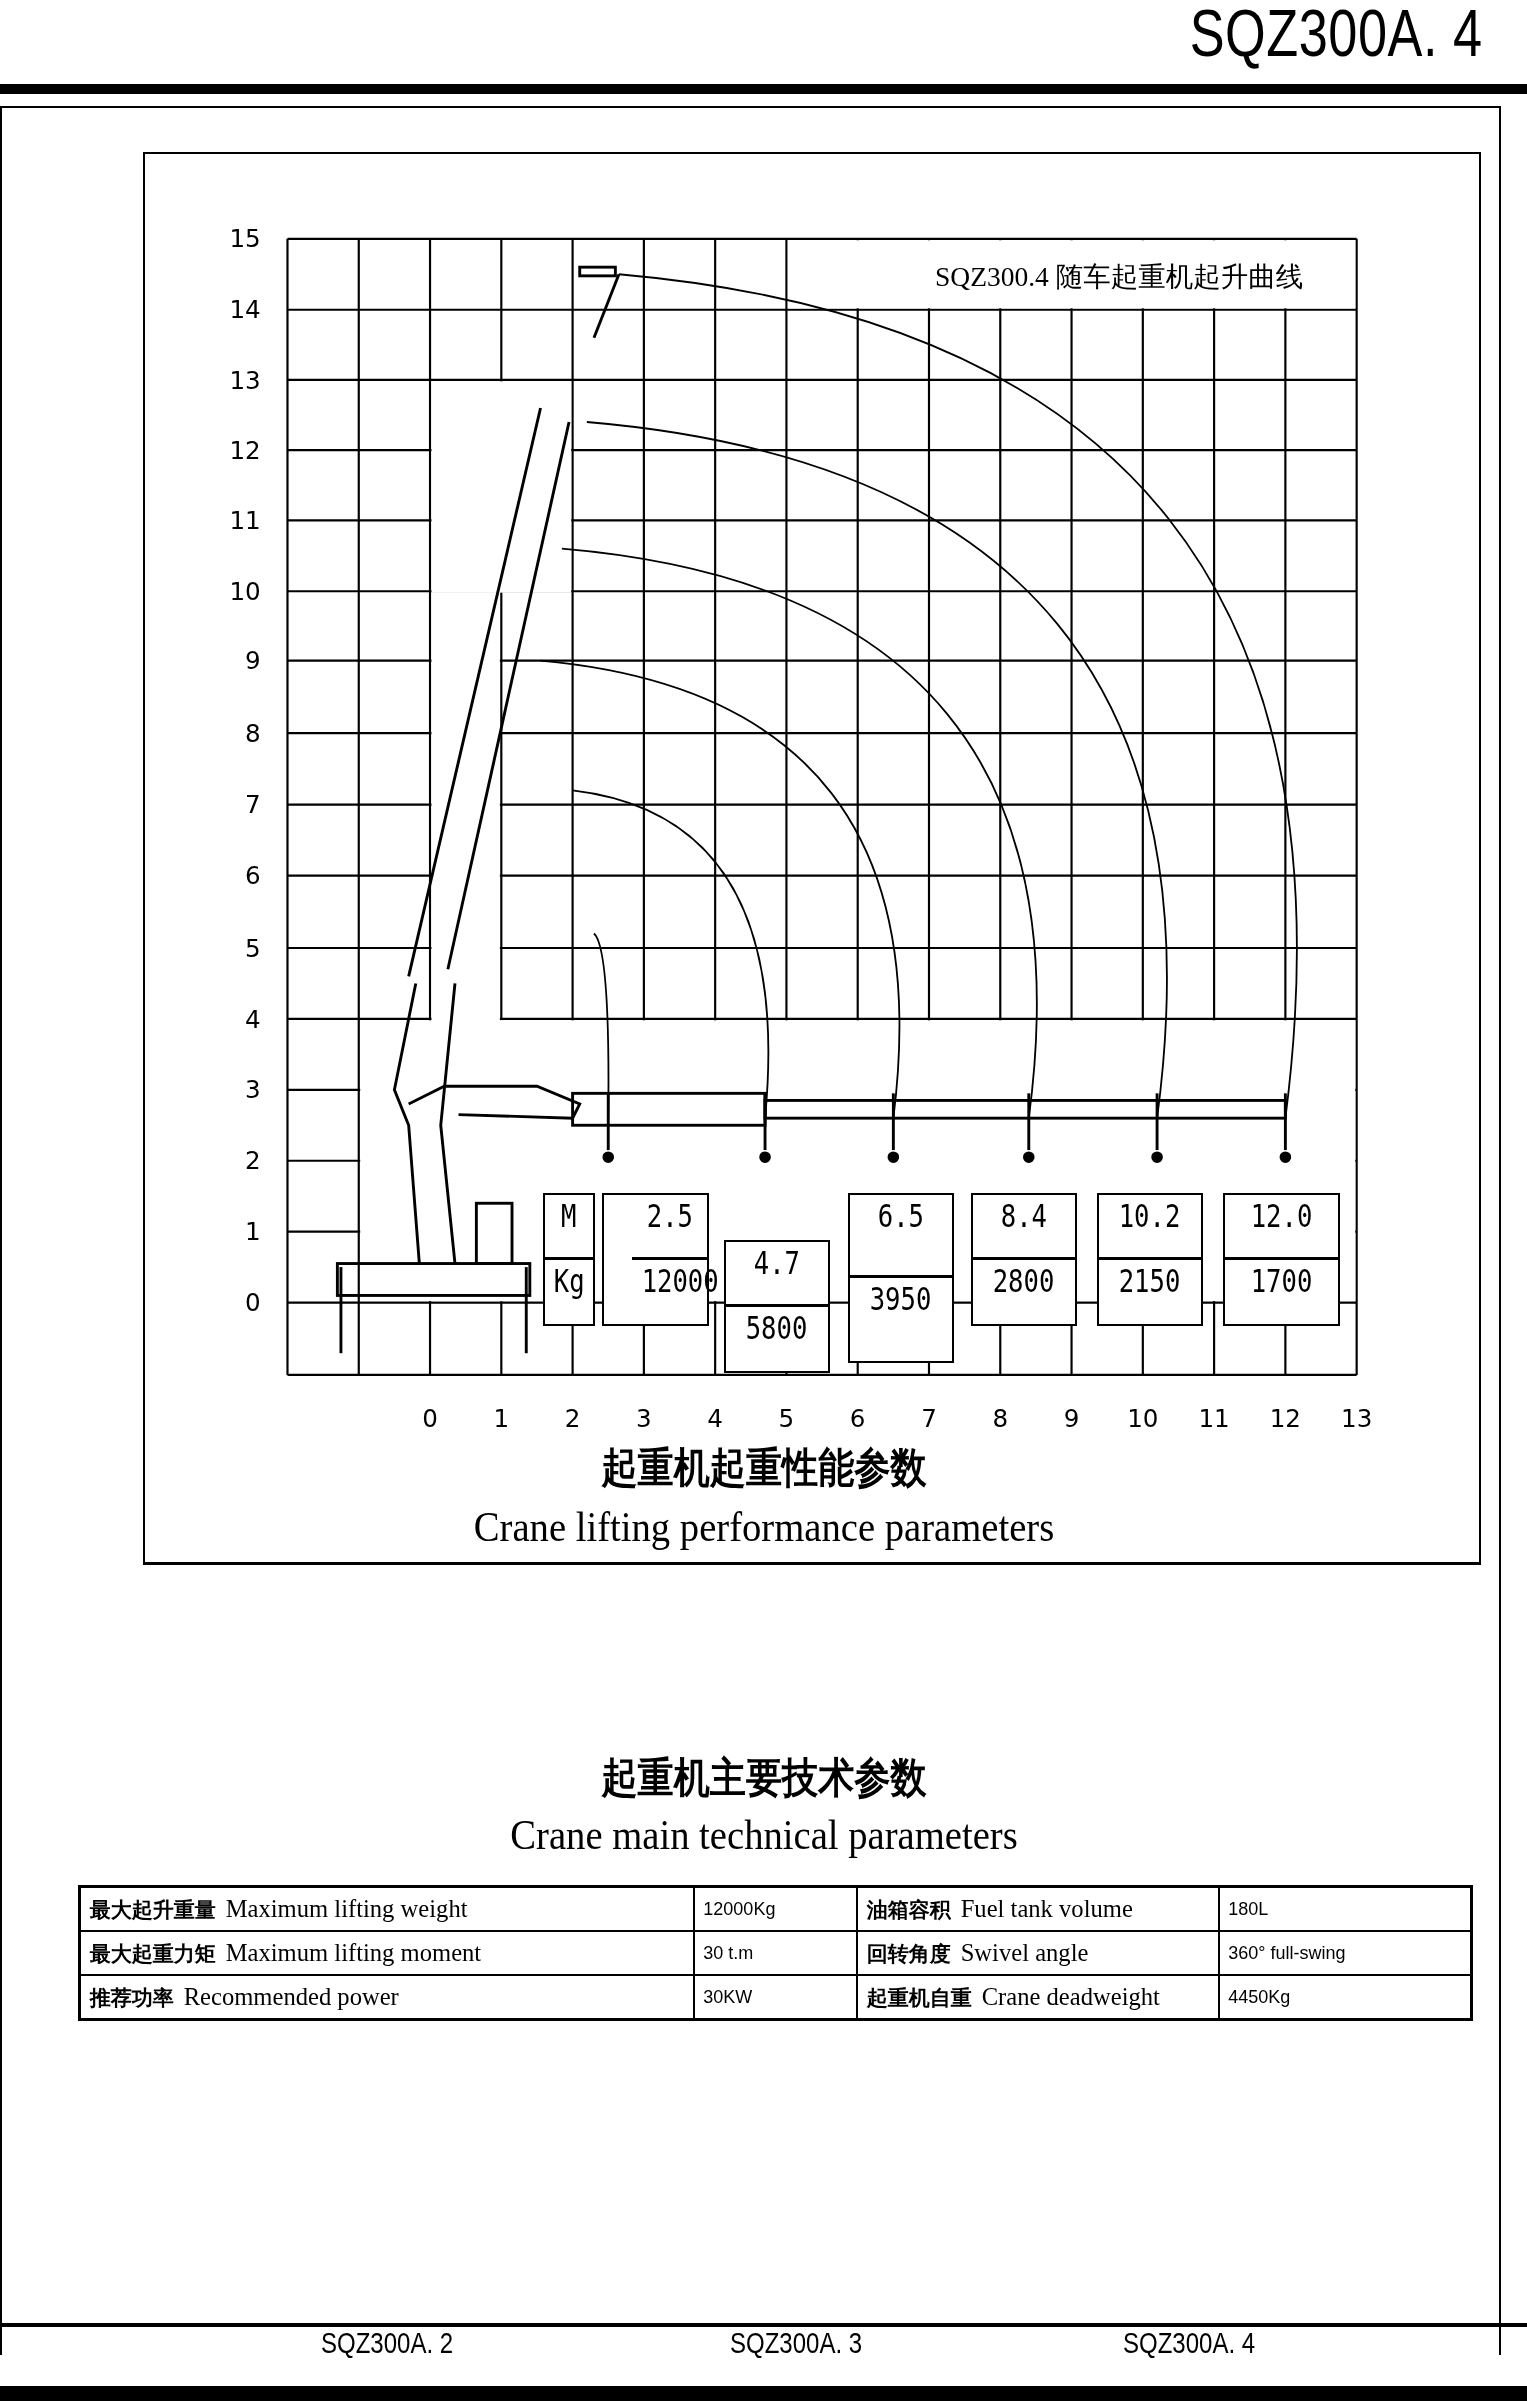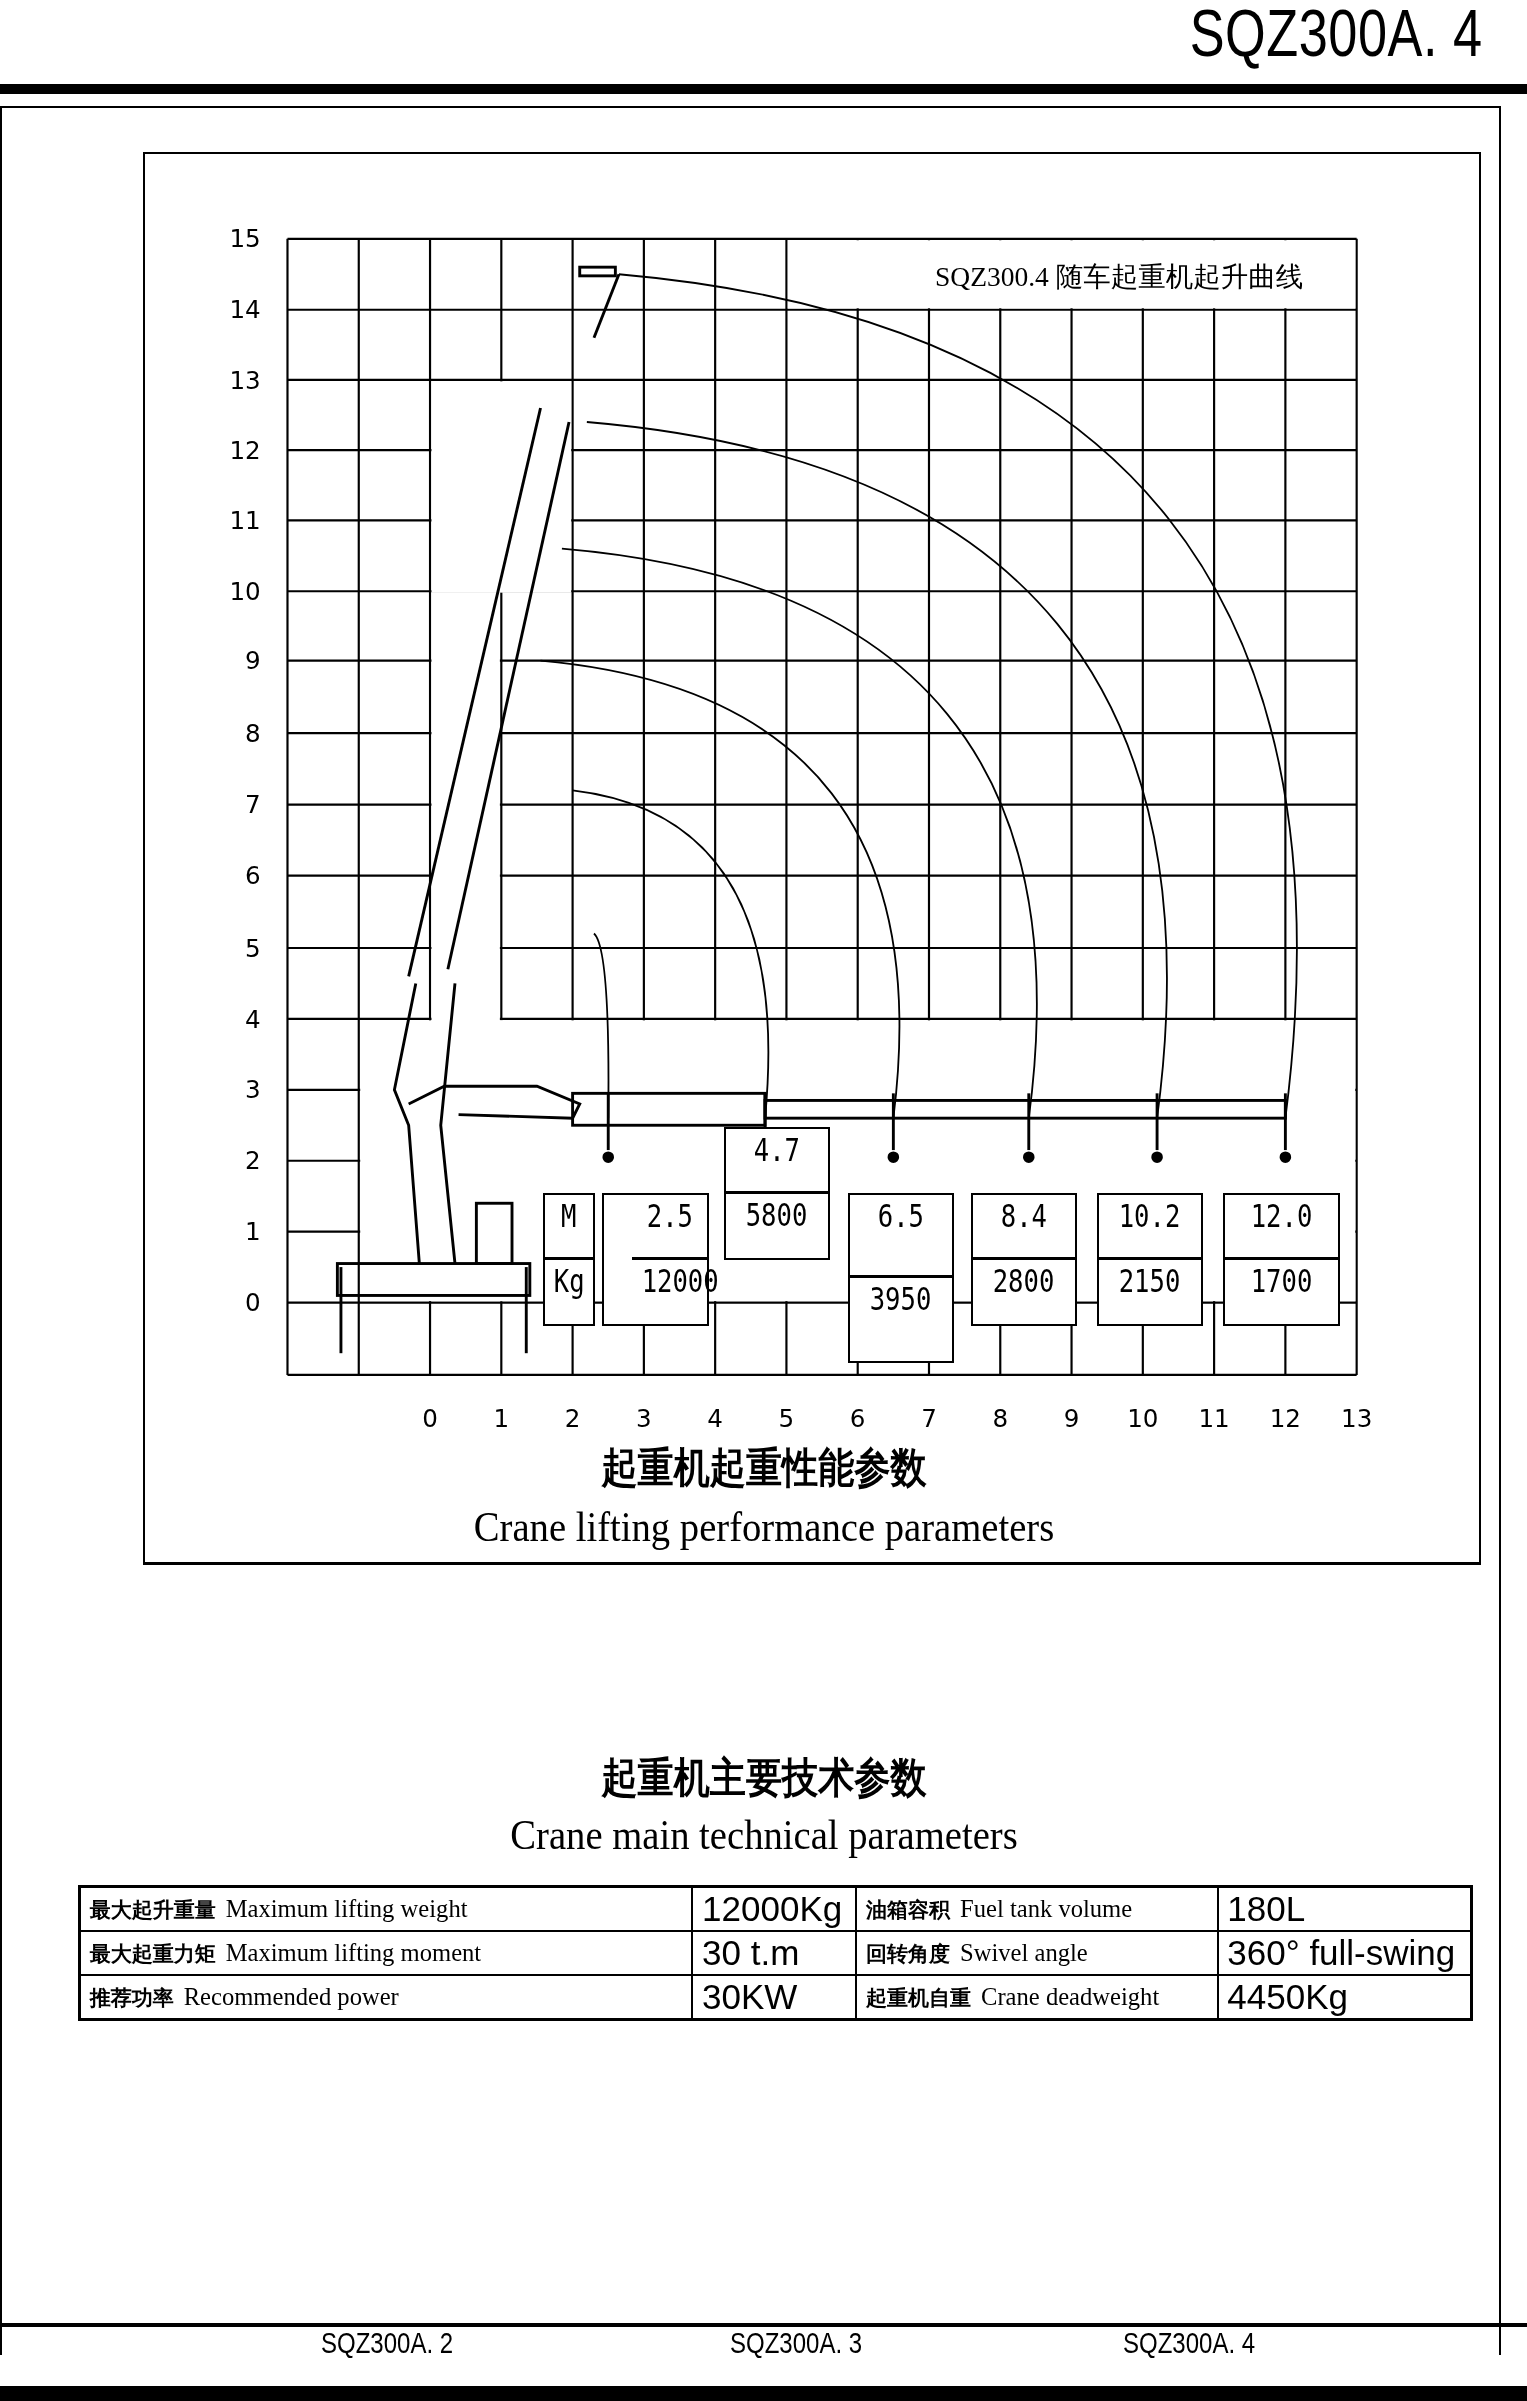--- a/index.html
+++ b/index.html
@@ -9,21 +9,21 @@
   .rule-thick { left: 0; width: 1528px; height: 10px; background: #000; }
   .frame { left: 0; top: 106px; width: 1501px; height: 2249px; border-top: 2.2px solid #000; border-left: 2.2px solid #000; border-right: 2.2px solid #000; box-sizing: border-box; }
   .chartbox { left: 143px; top: 152px; width: 1338px; height: 1413px; border: 2.2px solid #000; box-sizing: border-box; border-bottom-width: 3.6px; }
   svg text { font-family: "DejaVu Sans", sans-serif; }
   .sec-title-cn { font-family: "DejaVu Sans", sans-serif; font-weight: bold; font-size: 42px; text-align: center; width: 1528px; left: 0; transform: scaleX(0.86); }
   .sec-title-en { font-family: "Liberation Serif", "DejaVu Serif", serif; font-size: 42px; text-align: center; width: 1528px; left: 0; transform: scaleX(0.92); }
   table.params { position: absolute; left: 78px; top: 1885px; width: 1395px; border-collapse: collapse; border: 3.6px solid #000; }
   table.params td { border: 2.2px solid #000; height: 42px; padding: 0 8.7px; font-size: 24.6px; white-space: nowrap; vertical-align: middle; }
   table.params td.lbl { font-family: "Liberation Serif", "DejaVu Serif", serif; }
   table.params td.lbl .cn { font-family: "DejaVu Sans", sans-serif; font-weight: bold; margin-right: 10px; font-size: 21px; }
-  table.params td.val { font-family: "Liberation Sans", sans-serif; font-size: 35px; }
+  table.params td.val { font-family: "Liberation Sans", sans-serif; font-size: 18px; }
   .footer-label { font-family: "Liberation Sans", sans-serif; font-size: 30px; transform: scaleX(0.8); transform-origin: left top; top: 2326px; }
   .loadbox { position: absolute; border: 2.9px solid #000; box-sizing: border-box; font-family: "DejaVu Sans Mono", monospace; font-size: 32px; text-align: center; background: #fff; }
   .loadbox .m, .loadbox .kg { height: 50%; line-height: 42px; box-sizing: border-box; }
   .loadbox .m { border-bottom: 3.6px solid #000; }
   .loadbox span { display: inline-block; transform: scaleX(0.8); }
 </style>
 </head>
 <body>
 
 <div class="abs hdr-title">SQZ300A. 4</div>
@@ -149,21 +149,21 @@
 
 <div id="loadboxes">
     <div class="loadbox" style="left: 543px; top: 1193px; width: 52px; height: 133px;">
       <div class="m"><span>M</span></div>
       <div class="kg"><span>Kg</span></div>
     </div>
     <div class="loadbox" style="left: 602px; top: 1193px; width: 107px; height: 133px; padding-left: 28px;">
       <div class="m"><span>2.5</span></div>
       <div class="kg"><span>12000</span></div>
     </div>
-    <div class="loadbox" style="left: 724px; top: 1127px; width: 106px; height: 133px;">
+    <div class="loadbox" style="left: 724px; top: 1240px; width: 106px; height: 133px;">
       <div class="m"><span>4.7</span></div>
       <div class="kg"><span>5800</span></div>
     </div>
     <div class="loadbox" style="left: 848px; top: 1193px; width: 106px; height: 170px;">
       <div class="m"><span>6.5</span></div>
       <div class="kg"><span>3950</span></div>
     </div>
     <div class="loadbox" style="left: 971px; top: 1193px; width: 106px; height: 133px;">
       <div class="m"><span>8.4</span></div>
       <div class="kg"><span>2800</span></div>

